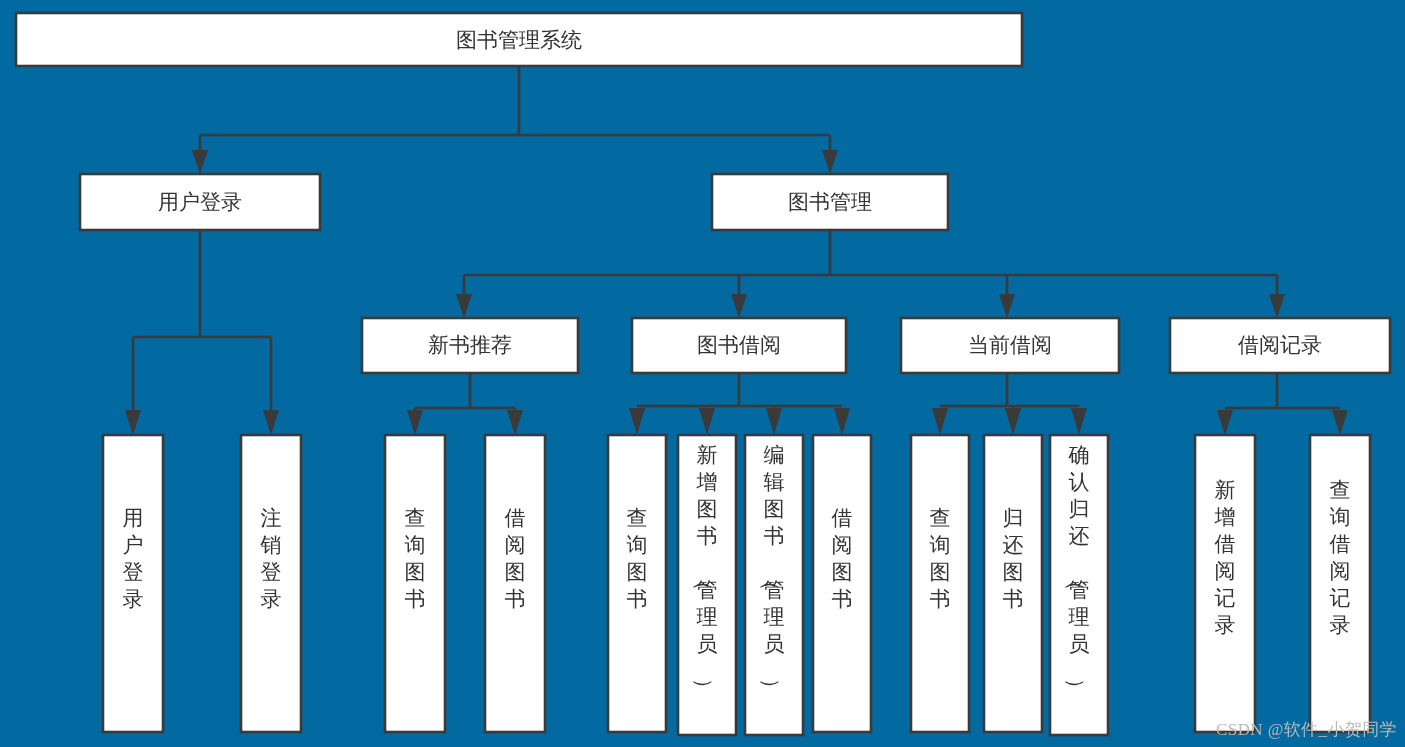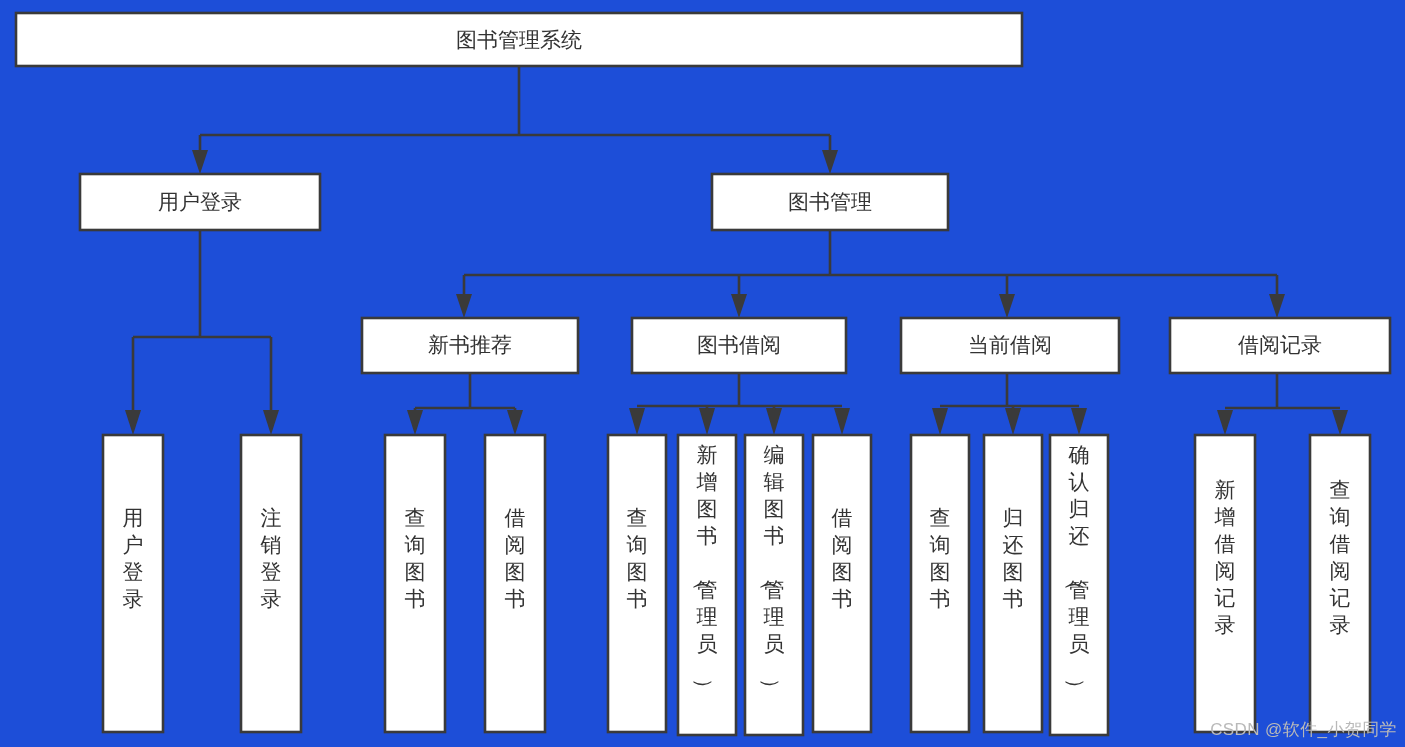--- a/index.html
+++ b/index.html
@@ -7,21 +7,21 @@
     padding: 0;
     background: #ffffff;
   }
   body {
     font-family: "DejaVu Sans", "Liberation Sans", sans-serif;
   }
   #diagram-root {
     position: relative;
     width: 1405px;
     height: 747px;
-    background: #1d4ed8;
+    background: #0369a1;
     overflow: hidden;
   }
   svg.flow {
     position: absolute;
     top: 0;
     left: 0;
     width: 1405px;
     height: 747px;
   }
   .box-rect {
@@ -49,21 +49,21 @@
   .node-label-v {
     font-family: "DejaVu Sans", "Liberation Sans", sans-serif;
     fill: #333333;
     font-size: 21px;
     text-anchor: middle;
   }
   .watermark {
     position: absolute;
     right: 8px;
     bottom: 6px;
-    font-family: Liberation Sans, sans-serif;
+    font-family: Liberation Serif, serif;
     font-size: 17px;
     color: #b9b9b9;
     white-space: nowrap;
     letter-spacing: 0.4px;
   }
 </style>
 </head>
 <body>
 
 <div id="diagram-root">

